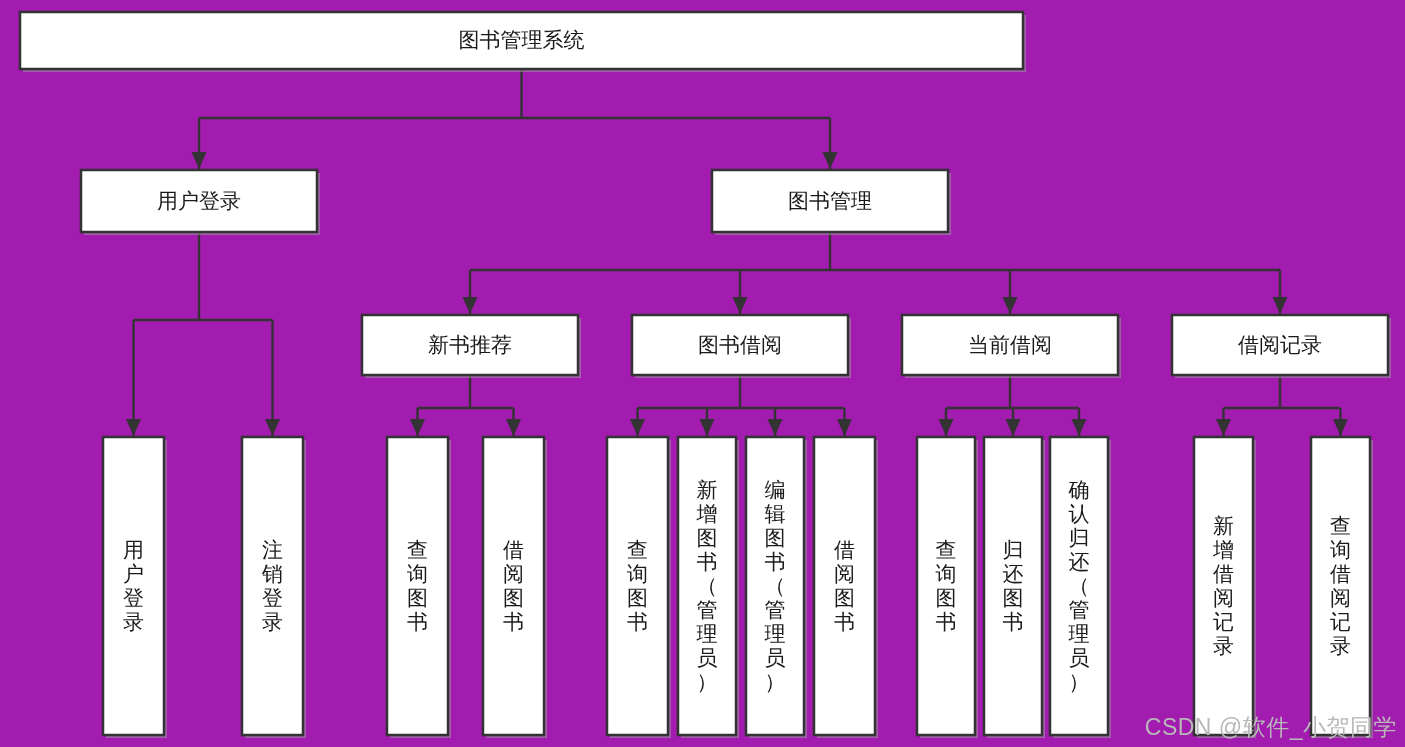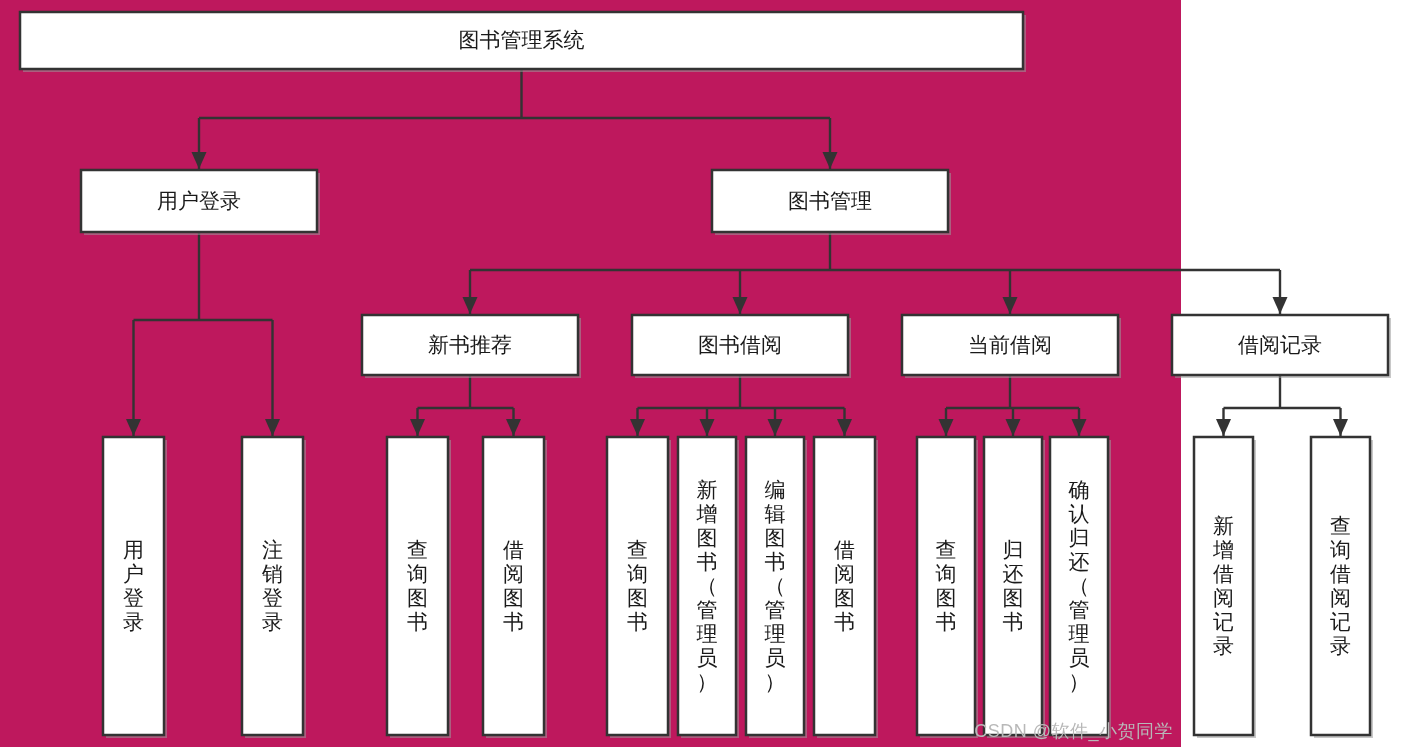--- a/index.html
+++ b/index.html
@@ -9,23 +9,23 @@
   }
   body {
     width: 1405px;
     height: 747px;
     font-family: "Liberation Sans", "DejaVu Sans", sans-serif;
     overflow: hidden;
     position: relative;
   }
   #diagram-root {
     position: relative;
-    width: 1181px;
+    width: 1405px;
     height: 747px;
-    background: #be185d;
+    background: #a21caf;
   }
   svg#diagram-svg {
     position: absolute;
     left: 0;
     top: 0;
     width: 1405px;
     height: 747px;
     display: block;
   }
   .node-box {
@@ -59,21 +59,21 @@
     font-family: "Liberation Sans", "DejaVu Sans", sans-serif;
     font-size: 21px;
     fill: #1a1a1a;
     text-anchor: middle;
   }
   .watermark {
     position: absolute;
     right: 8px;
     bottom: 4px;
     font-family: "Liberation Sans", "DejaVu Sans", sans-serif;
-    font-size: 18px;
+    font-size: 23px;
     color: #b8b8b8;
     letter-spacing: 0.5px;
     white-space: nowrap;
     user-select: none;
     text-align: center;
   }
 </style>
 </head>
 <body>
 

